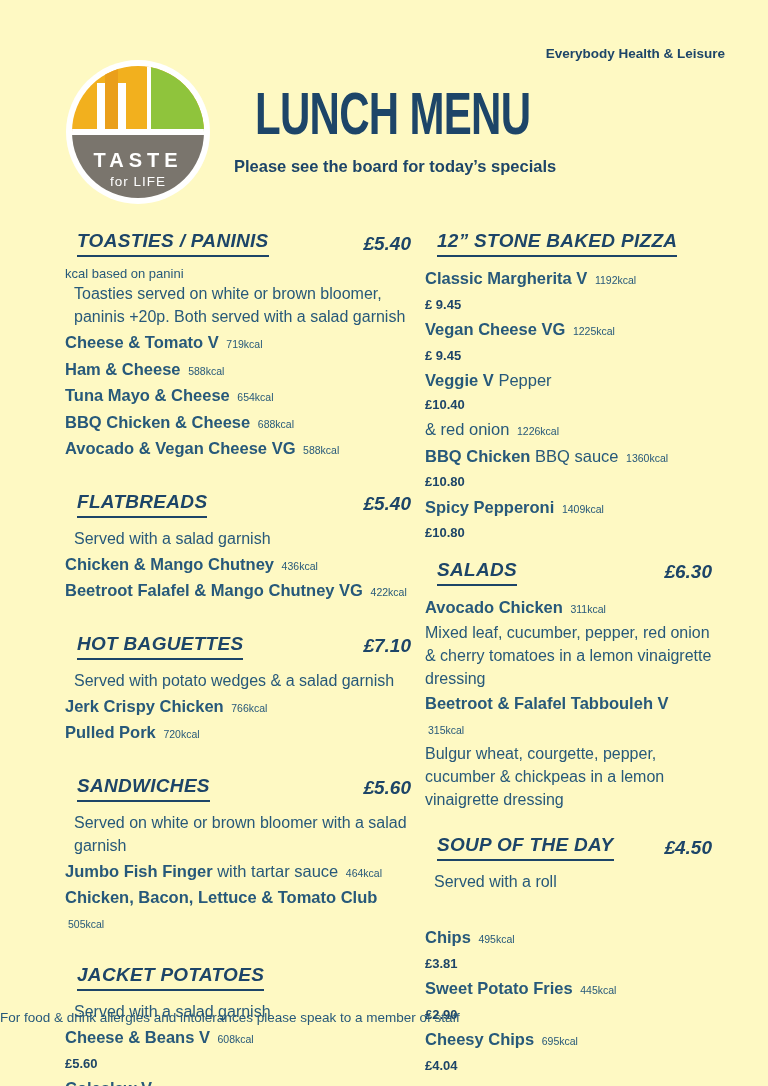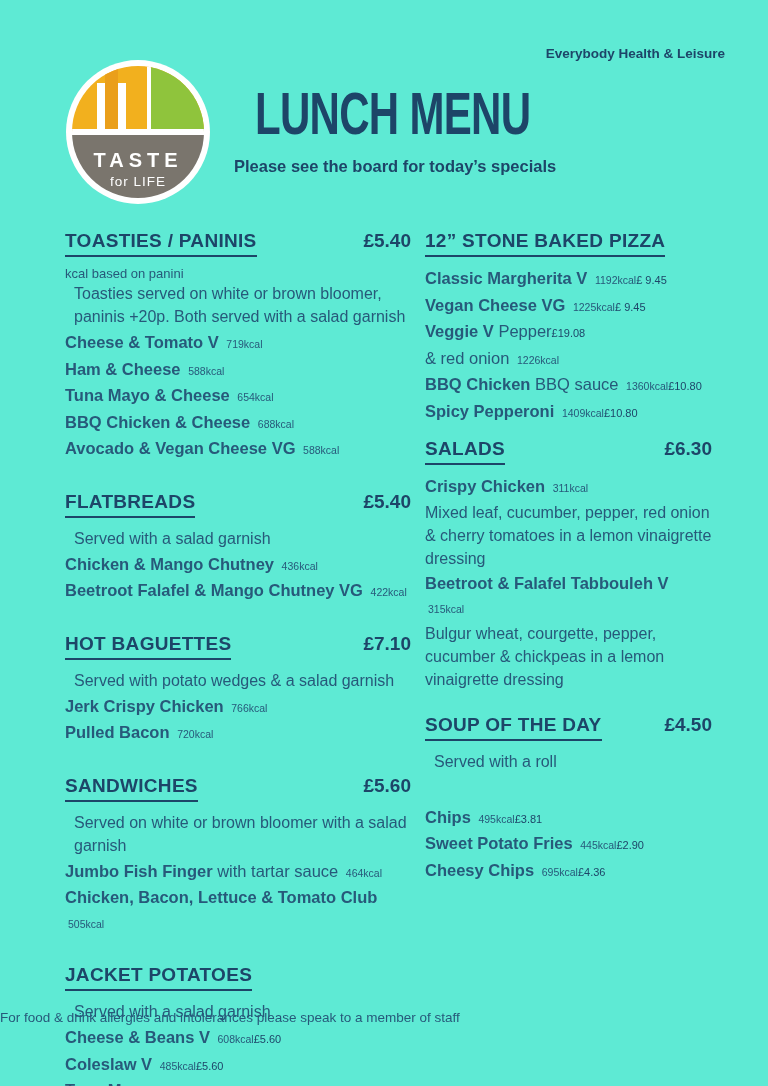--- a/index.html
+++ b/index.html
@@ -1,18 +1,18 @@
 <!DOCTYPE html>
 <html><head>
 <meta charset="utf-8">
 <style>
   html,body{margin:0;padding:0;background:#d8d5cf;}
   .page{
     position:relative;width:768px;height:1086px;margin:0 auto;
-    background:#5eead4;color:#27597a;
+    background:#fef9c3;color:#27597a;
     font-family:"Liberation Sans",sans-serif;overflow:hidden;
   }
   
   .brand{position:absolute;top:46px;right:43px;font-size:13.5px;font-weight:bold;color:#1d4568;}
   .logo{position:absolute;left:66px;top:60px;width:144px;height:144px;}
   .title{
     position:absolute;left:255px;top:84px;margin:0;
     font-size:60px;font-weight:bold;color:#1d4568;letter-spacing:-1px;
     transform:scaleX(.7);transform-origin:0 0;white-space:nowrap;line-height:1;
   }
@@ -22,32 +22,32 @@
   }
   
   .menu-col{position:absolute;top:230px;}
   .col-left{left:65px;width:346px;}
   .col-right{left:425px;width:287px;}
   
   .menu-section{margin:0 0 28px 0;}
   .col-right .menu-section:nth-child(1){margin-bottom:13px;}
   .col-right .menu-section:nth-child(2){margin-bottom:23px;}
   .col-right .menu-section:nth-child(3){margin-bottom:32px;}
-  .sec-head{display:flex;justify-content:space-between;align-items:flex-start;margin:0 0 9px 0;}
+  .sec-head{display:flex;justify-content:space-between;align-items:center;margin:0 0 9px 12px;font-style:italic;}
   .sec-title{margin:0;font-size:19px;letter-spacing:.3px;color:#1d4568;font-weight:bold;}
   .sec-title-text{display:inline-block;border-bottom:2px solid #1d4568;padding-bottom:3px;}
   .sec-price{font-size:19px;font-weight:bold;color:#1d4568;}
   .note{font-size:13px;margin:1px 0 0 0;}
   .desc{font-size:16px;line-height:23px;margin:1px 0 2px 9px;}
   .item-desc{margin:0 0 1px 0;}
-  .item-row{display:flex;justify-content:flex-start;align-items:baseline;line-height:24.5px;}
+  .item-row{display:flex;justify-content:center;align-items:baseline;line-height:24.5px;flex-direction:column;}
   .item-text{font-size:16.5px;}
   .item-text .b{font-weight:bold;}
   .kcal{font-size:10.5px;margin-left:3px;}
-  .item-price{font-size:11px;font-weight:normal;color:#1d4568;white-space:pre;}
+  .item-price{font-size:13px;font-weight:bold;color:#1d4568;white-space:pre;}
   
   .footer{position:absolute;top:1010px;left:0;width:100%;text-align:left;font-size:13.5px;color:#27597a;}
   
   .logo svg text{font-family:"Liberation Sans",sans-serif;}
 </style>
 </head>
 <body>
 
 <div class="page">
 
@@ -119,21 +119,21 @@
       <section class="menu-section">
         <div class="sec-head">
           <h2 class="sec-title"><span class="sec-title-text">HOT BAGUETTES</span></h2>
           <div class="sec-price">£7.10</div>
         </div>
         <p class="desc">Served with potato wedges &amp; a salad garnish</p>
         <div class="item-row">
           <div class="item-text"><span class="b">Jerk Crispy Chicken</span> <span class="kcal">766kcal</span></div>
         </div>
         <div class="item-row">
-          <div class="item-text"><span class="b">Pulled Bacon</span> <span class="kcal">720kcal</span></div>
+          <div class="item-text"><span class="b">Pulled Pork</span> <span class="kcal">720kcal</span></div>
         </div>
       </section>
       <section class="menu-section">
         <div class="sec-head">
           <h2 class="sec-title"><span class="sec-title-text">SANDWICHES</span></h2>
           <div class="sec-price">£5.60</div>
         </div>
         <p class="desc">Served on white or brown bloomer with a salad garnish</p>
         <div class="item-row">
           <div class="item-text"><span class="b">Jumbo Fish Finger</span> <span class="r">with tartar sauce</span> <span class="kcal">464kcal</span></div>
@@ -169,41 +169,41 @@
         <div class="item-row">
           <div class="item-text"><span class="b">Classic Margherita V</span> <span class="kcal">1192kcal</span></div>
           <div class="item-price">£ 9.45</div>
         </div>
         <div class="item-row">
           <div class="item-text"><span class="b">Vegan Cheese VG</span> <span class="kcal">1225kcal</span></div>
           <div class="item-price">£ 9.45</div>
         </div>
         <div class="item-row">
           <div class="item-text"><span class="b">Veggie V</span> <span class="r">Pepper</span></div>
-          <div class="item-price">£19.08</div>
+          <div class="item-price">£10.40</div>
         </div>
         <div class="item-row">
           <div class="item-text"><span class="r">&amp; red onion</span> <span class="kcal">1226kcal</span></div>
         </div>
         <div class="item-row">
           <div class="item-text"><span class="b">BBQ Chicken</span> <span class="r">BBQ sauce</span> <span class="kcal">1360kcal</span></div>
           <div class="item-price">£10.80</div>
         </div>
         <div class="item-row">
           <div class="item-text"><span class="b">Spicy Pepperoni</span> <span class="kcal">1409kcal</span></div>
           <div class="item-price">£10.80</div>
         </div>
       </section>
       <section class="menu-section">
         <div class="sec-head">
           <h2 class="sec-title"><span class="sec-title-text">SALADS</span></h2>
           <div class="sec-price">£6.30</div>
         </div>
         <div class="item-row">
-          <div class="item-text"><span class="b">Crispy Chicken</span> <span class="kcal">311kcal</span></div>
+          <div class="item-text"><span class="b">Avocado Chicken</span> <span class="kcal">311kcal</span></div>
         </div>
         <p class="desc item-desc">Mixed leaf, cucumber, pepper, red onion &amp; cherry tomatoes in a lemon vinaigrette dressing</p>
         <div class="item-row">
           <div class="item-text"><span class="b">Beetroot &amp; Falafel Tabbouleh V</span> <span class="kcal">315kcal</span></div>
         </div>
         <p class="desc item-desc">Bulgur wheat, courgette, pepper, cucumber &amp; chickpeas in a lemon vinaigrette dressing</p>
       </section>
       <section class="menu-section">
         <div class="sec-head">
           <h2 class="sec-title"><span class="sec-title-text">SOUP OF THE DAY</span></h2>
@@ -215,20 +215,20 @@
         <div class="item-row">
           <div class="item-text"><span class="b">Chips</span> <span class="kcal">495kcal</span></div>
           <div class="item-price">£3.81</div>
         </div>
         <div class="item-row">
           <div class="item-text"><span class="b">Sweet Potato Fries</span> <span class="kcal">445kcal</span></div>
           <div class="item-price">£2.90</div>
         </div>
         <div class="item-row">
           <div class="item-text"><span class="b">Cheesy Chips</span> <span class="kcal">695kcal</span></div>
-          <div class="item-price">£4.36</div>
+          <div class="item-price">£4.04</div>
         </div>
       </section>
     </div>
 
   <div class="footer">For food &amp; drink allergies and intolerances please speak to a member of staff</div>
 
 </div>
 
 </body></html>

